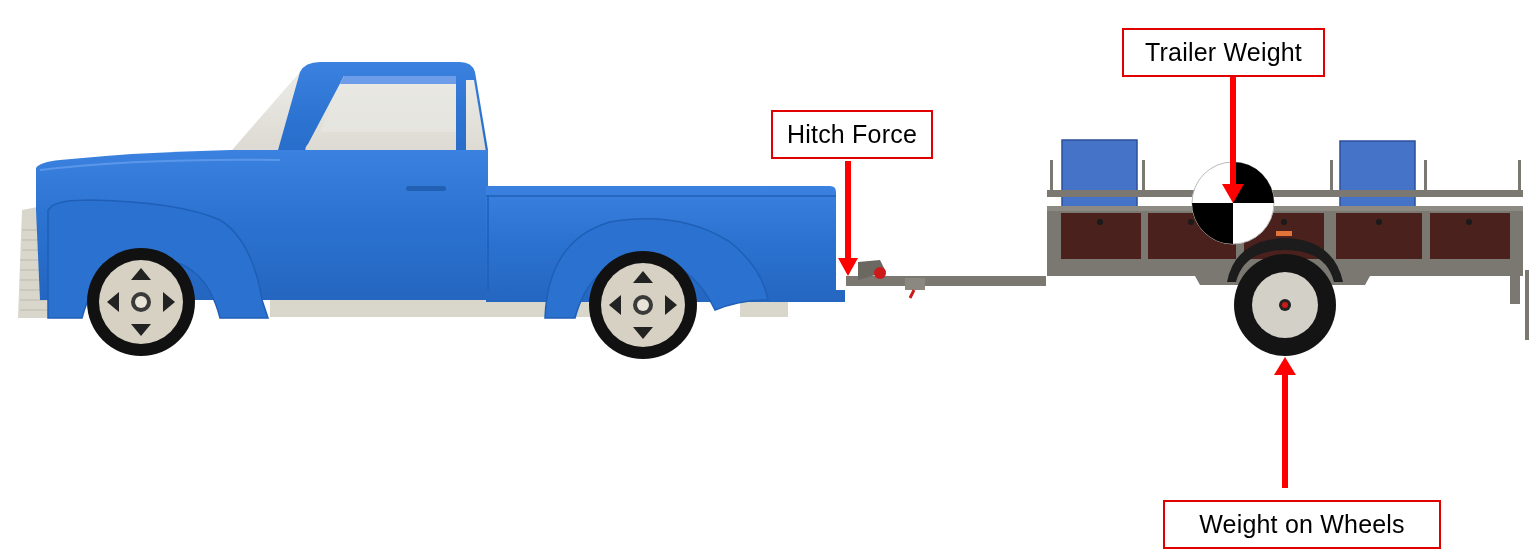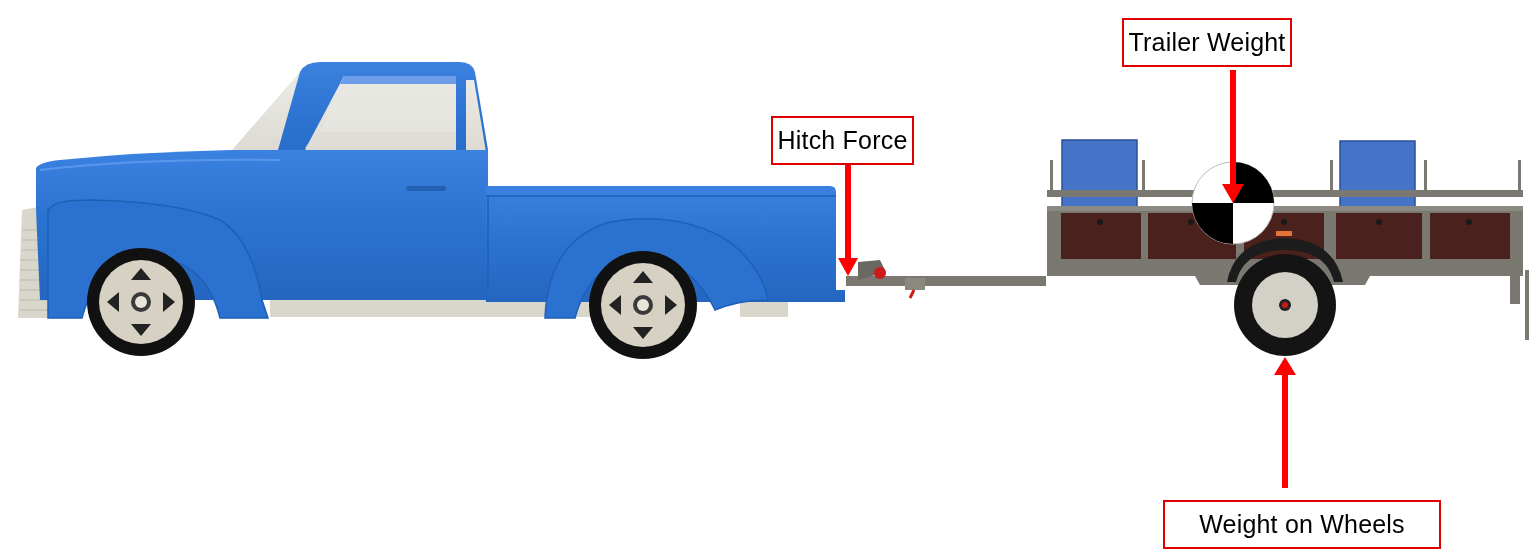--- a/index.html
+++ b/index.html
@@ -27,22 +27,22 @@
       border: 2px solid #e00000;
       box-sizing: border-box;
       display: flex;
       align-items: center;
       justify-content: center;
       font-size: 25px;
       color: #000000;
       white-space: nowrap;
       letter-spacing: 0.2px;
     }
-    #label-hitch { left: 771px; top: 110px; width: 143px; height: 49px; margin-top: 6px; }
-    #label-trailer { left: 1122px; top: 18px; width: 170px; height: 49px; }
+    #label-hitch { left: 771px; top: 110px; width: 162px; height: 49px; }
+    #label-trailer { left: 1122px; top: 28px; width: 203px; height: 49px; }
     #label-wheels { left: 1163px; top: 500px; width: 278px; height: 49px; }
   </style>
 </head>
 <body>
 
 <svg class="scene" width="1536" height="558" viewBox="0 0 1536 558" xmlns="http://www.w3.org/2000/svg">
   <defs>
     <linearGradient id="bodyGrad" x1="0" y1="0" x2="0" y2="1">
       <stop offset="0" stop-color="#3b82e0"></stop>
       <stop offset="0.5" stop-color="#2b72d0"></stop>

